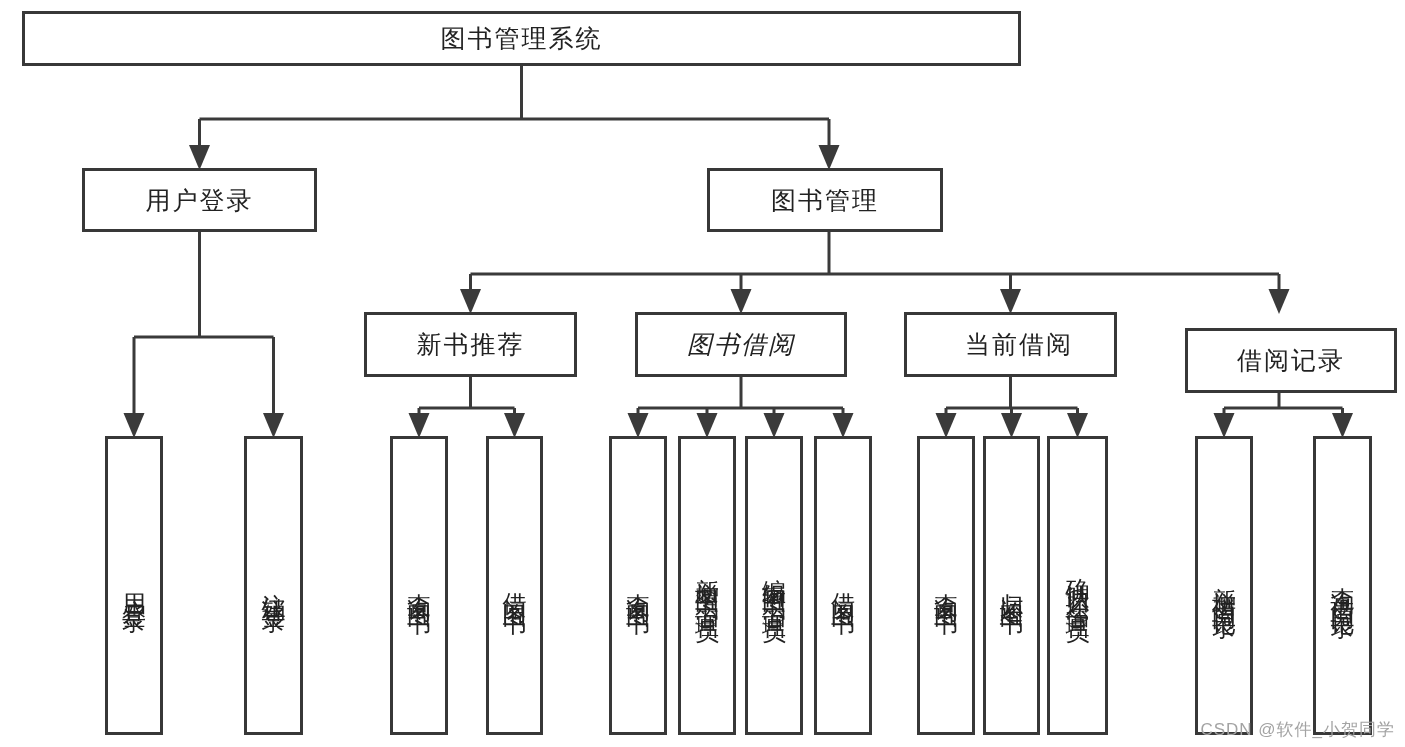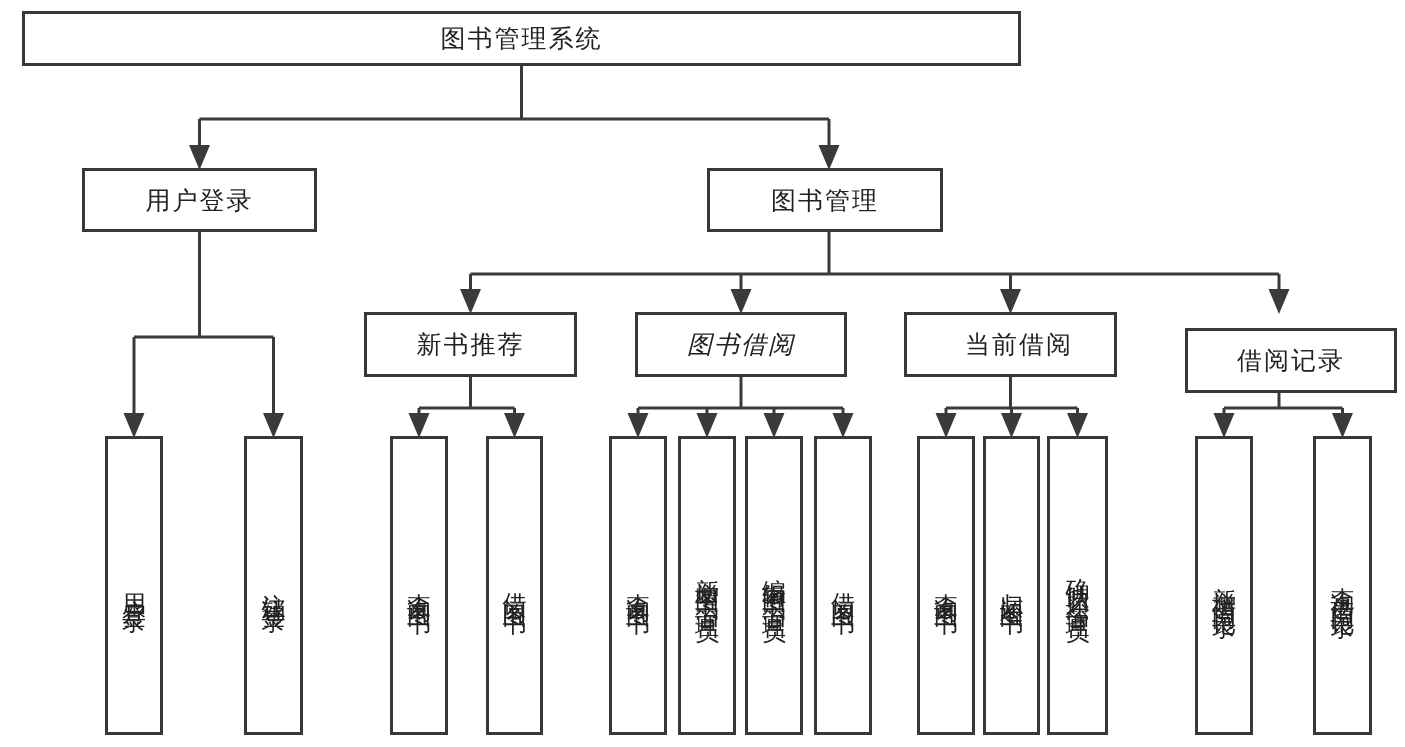--- a/index.html
+++ b/index.html
@@ -96,13 +96,14 @@
       <div class="node v" style="left: 609px; top: 436px; width: 58px; height: 299px;">查询图书</div>
       <div class="node v" style="left: 678px; top: 436px; width: 58px; height: 299px;">新增图书（管理员）</div>
       <div class="node v" style="left: 745px; top: 436px; width: 58px; height: 299px;">编辑图书（管理员）</div>
       <div class="node v" style="left: 814px; top: 436px; width: 58px; height: 299px;">借阅图书</div>
       <div class="node v" style="left: 917px; top: 436px; width: 58px; height: 299px;">查询图书</div>
       <div class="node v" style="left: 983px; top: 436px; width: 57px; height: 299px;">归还图书</div>
       <div class="node v" style="left: 1047px; top: 436px; width: 61px; height: 299px;">确认归还（管理员）</div>
       <div class="node v" style="left: 1195px; top: 436px; width: 58px; height: 299px;">新增借阅记录</div>
       <div class="node v" style="left: 1313px; top: 436px; width: 59px; height: 299px;">查询借阅记录</div>
     </div>
+  <div id="watermark" style="color: rgb(163, 163, 163);">CSDN @软件_小贺同学</div>
 </div>
 
 </body></html>

